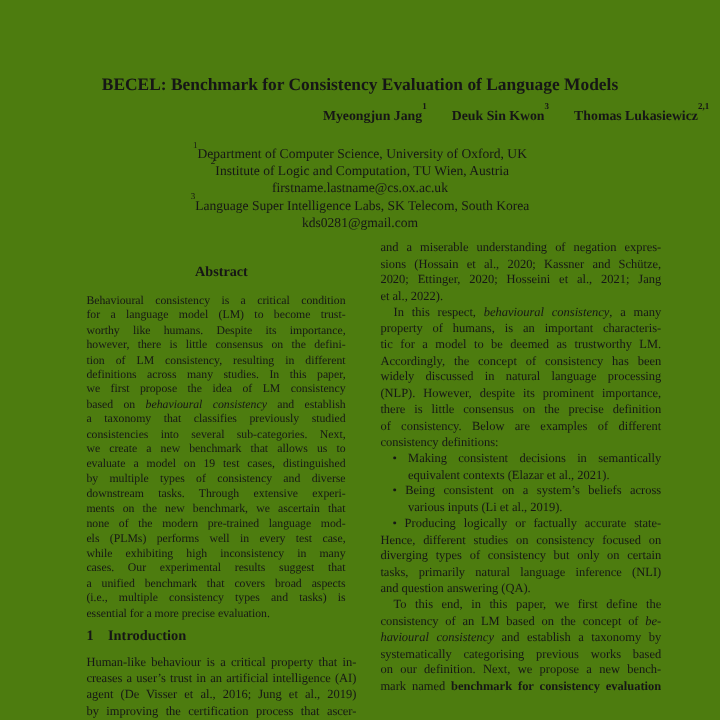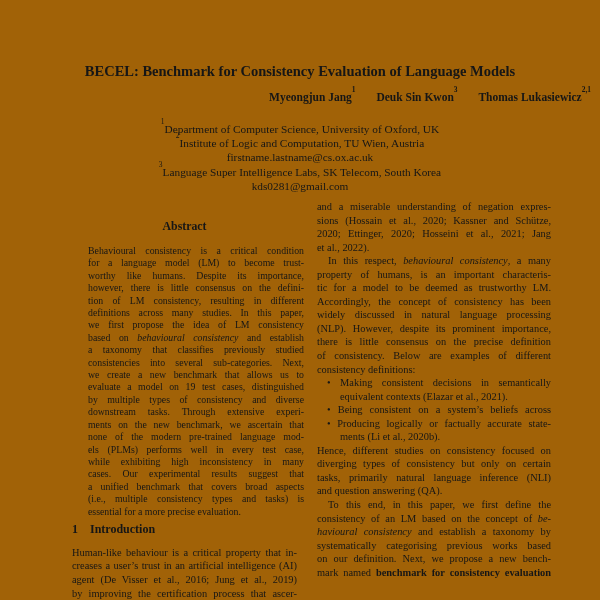--- a/index.html
+++ b/index.html
@@ -1,17 +1,17 @@
 <!DOCTYPE html>
 <html><head>
 <meta charset="utf-8">
 <style>
   html,body{margin:0;padding:0;background:#ffffff;}
   .page{
-    position:relative;width:600px;height:600px;background:#a16207;overflow:hidden;
+    position:relative;width:600px;height:600px;background:#4d7c0f;overflow:hidden;
     font-family:"Liberation Serif","DejaVu Serif",serif;color:#161616;
   }
   .title{
     position:absolute;top:63px;left:30px;right:30px;text-align:center;
     font-size:14.5px;font-weight:bold;
   }
   .authors{
     position:absolute;top:91px;left:0;width:100%;text-align:right;
     font-size:11.5px;font-weight:bold;
   }
@@ -20,21 +20,21 @@
   .authors sup{font-weight:bold;}
   .affils{
     position:absolute;top:122px;left:0;width:100%;text-align:center;
     font-size:11.3px;line-height:14.2px;
   }
   .affil-line{white-space:nowrap;}
   .col{position:absolute;top:200px;}
   .col-left{left:72px;width:225px;}
   .col-right{left:307px;width:234px;margin-left:10px;}
   .abs-head{text-align:center;font-size:11.8px;font-weight:bold;margin:19px 0 11px 0;}
-  .abs-body{margin-left:16px;width:216px;font-size:9.8px;line-height:12.4px;}
+  .abs-body{margin-left:0;width:216px;font-size:9.8px;line-height:12.4px;}
   .sec-head{font-size:12px;font-weight:bold;margin:4px 0 9px 0;}
   .sec-num{margin-right:12px;}
   .body-text{font-size:10.4px;line-height:13.55px;}
   .tline{
     white-space:nowrap;overflow:visible;
     text-align:justify;text-align-last:justify;
   }
   .l-end{text-align-last:left;}
   .l-ind{text-indent:11px;}
   .l-bullet{padding-left:10px;}
@@ -111,22 +111,22 @@
       <div class="tline"><span>tic for a model to be deemed as trustworthy LM.</span></div>
       <div class="tline"><span>Accordingly, the concept of consistency has been</span></div>
       <div class="tline"><span>widely discussed in natural language processing</span></div>
       <div class="tline"><span>(NLP). However, despite its prominent importance,</span></div>
       <div class="tline"><span>there is little consensus on the precise definition</span></div>
       <div class="tline"><span>of consistency. Below are examples of different</span></div>
       <div class="tline l-end"><span>consistency definitions:</span></div>
       <div class="tline l-bullet"><span>• Making consistent decisions in semantically</span></div>
       <div class="tline l-cont l-end"><span>equivalent contexts (Elazar et al., 2021).</span></div>
       <div class="tline l-bullet"><span>• Being consistent on a system’s beliefs across</span></div>
+      <div class="tline l-cont l-end"><span>various inputs (Li et al., 2019).</span></div>
       <div class="tline l-bullet"><span>• Producing logically or factually accurate state-</span></div>
-      <div class="tline l-cont l-end"><span>ments (Li et al., 2020b).</span></div>
       <div class="tline"><span>Hence, different studies on consistency focused on</span></div>
       <div class="tline"><span>diverging types of consistency but only on certain</span></div>
       <div class="tline"><span>tasks, primarily natural language inference (NLI)</span></div>
       <div class="tline l-end"><span>and question answering (QA).</span></div>
       <div class="tline l-ind"><span>To this end, in this paper, we first define the</span></div>
       <div class="tline"><span>consistency of an LM based on the concept of </span><span class="f-i">be-</span></div>
       <div class="tline"><span class="f-i">havioural consistency</span><span> and establish a taxonomy by</span></div>
       <div class="tline"><span>systematically categorising previous works based</span></div>
       <div class="tline"><span>on our definition. Next, we propose a new bench-</span></div>
       <div class="tline"><span>mark named </span><span class="f-b">benchmark for consistency evaluation</span></div>

